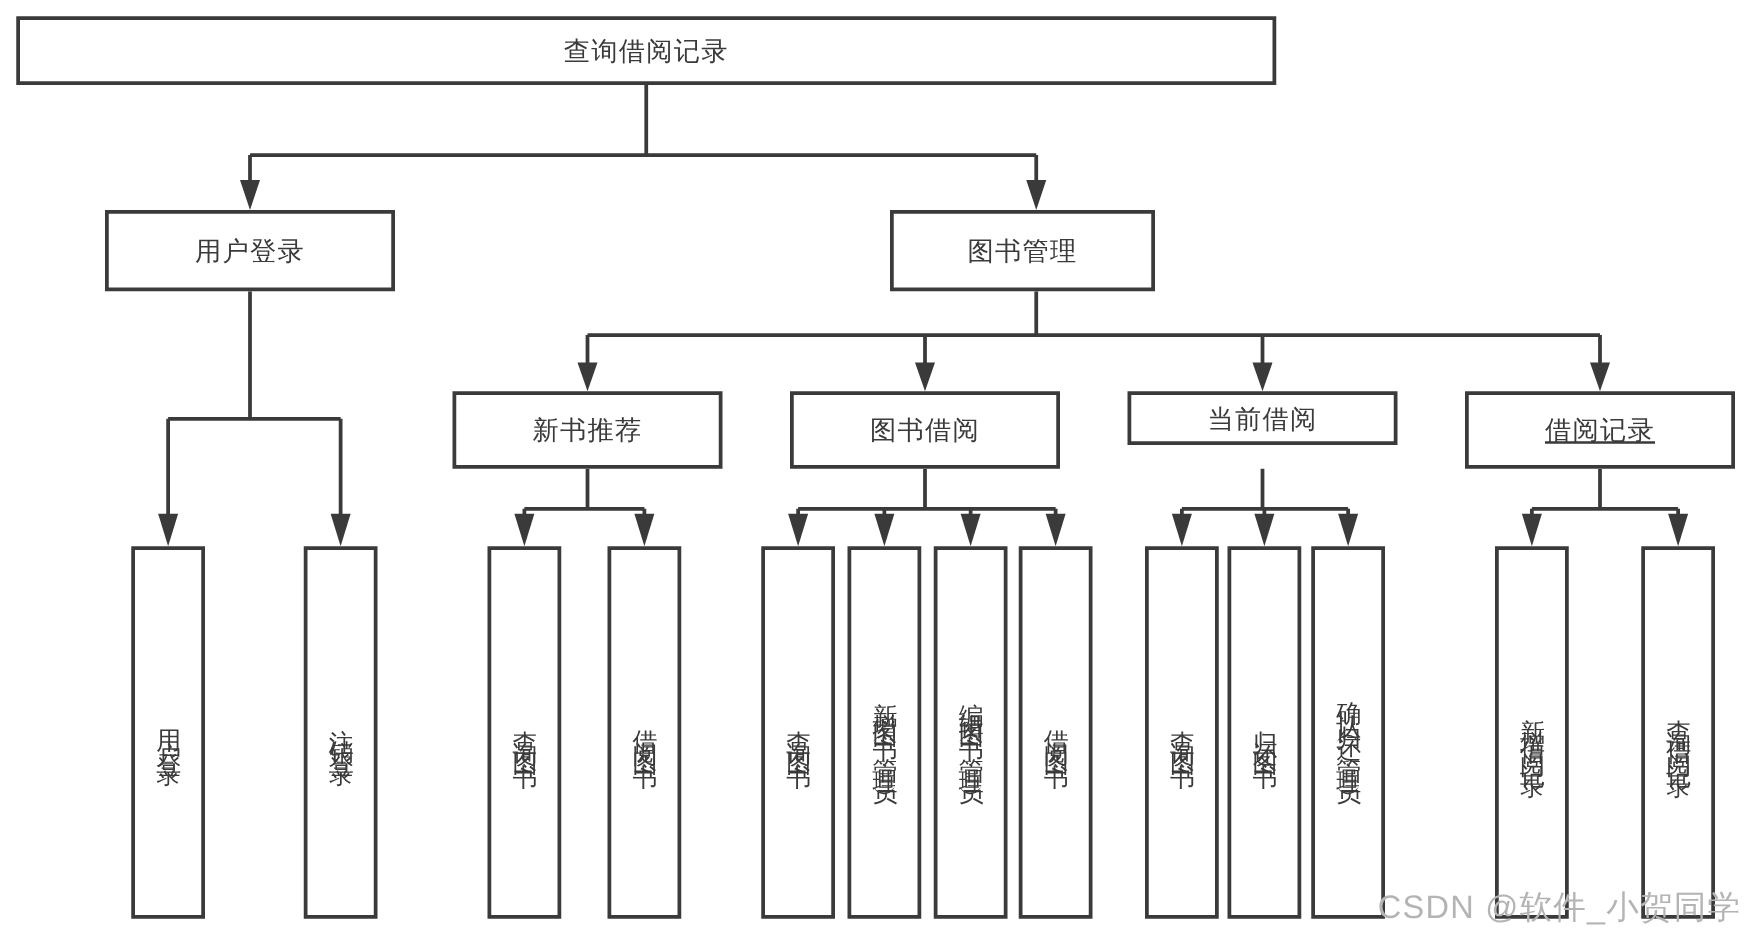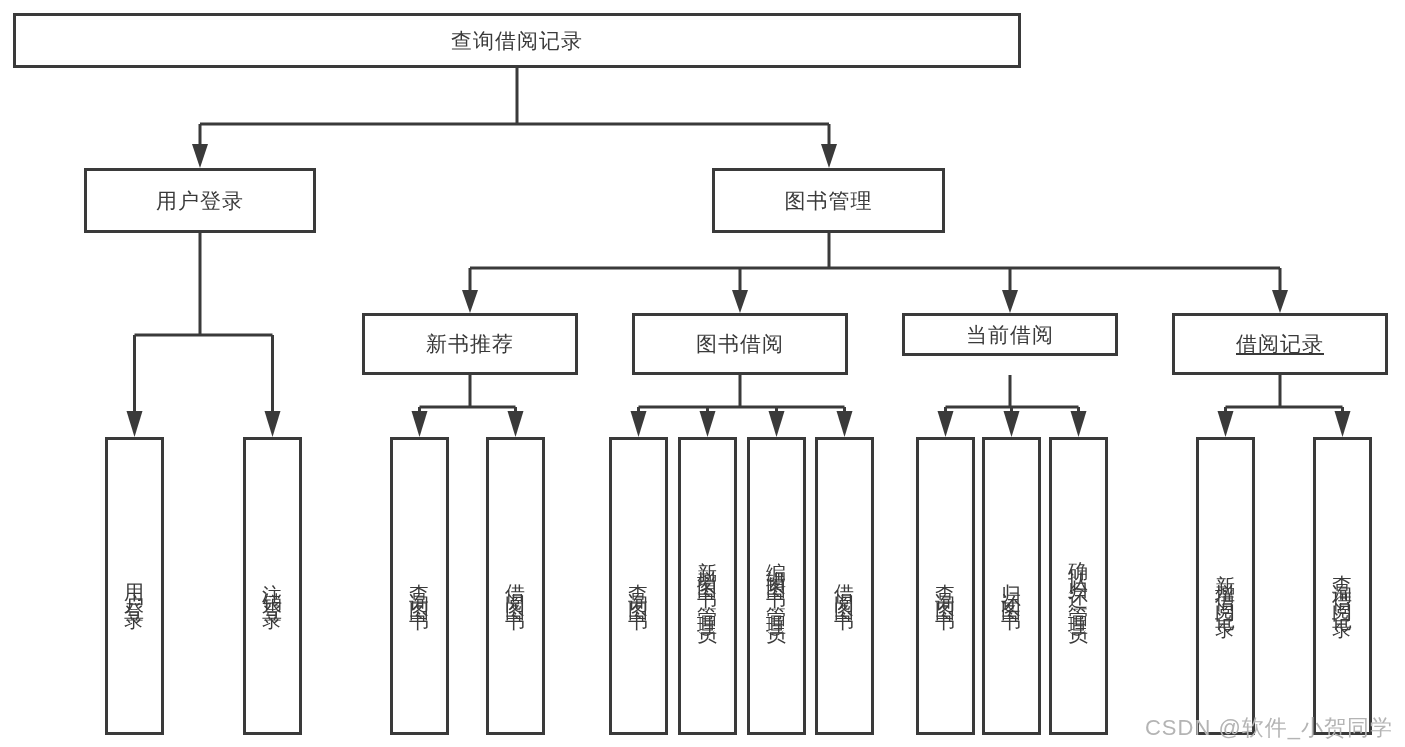--- a/index.html
+++ b/index.html
@@ -51,21 +51,21 @@
     font-size: 20px;
     letter-spacing: 9px;
     line-height: 1;
     white-space: nowrap;
   }
   .watermark {
     position: absolute;
     right: 12px;
     bottom: 4px;
     z-index: 2;
-    font-size: 22px;
+    font-size: 26px;
     color: #b4b4b4;
     letter-spacing: 1px;
     white-space: nowrap;
   }
 </style>
 </head>
 <body>
 
 <div class="canvas">
 
@@ -105,21 +105,21 @@
     <polygon points="1334.5,411 1350.5,411 1342.5,437" fill="#3a3a3a" stroke="none"></polygon>
   </svg>
 
   <div class="node h-node root-node">
     <span>查询借阅记录</span>
   </div>
 
   <div class="node h-node" style="left:84px; top:168px; width:232px; height:65px;">
     <span>用户登录</span>
   </div>
-  <div class="node h-node" style="left:712px; top:168px; width:233px; height:65px;">
+  <div class="node h-node" style="left:712px; top:168px; width:212px; height:65px;">
     <span>图书管理</span>
   </div>
 
   <div class="node h-node" style="left:632px; top:313px; width:216px; height:62px;">
     <span>图书借阅</span>
   </div>
   <div class="node h-node" style="left:362px; top:313px; width:216px; height:62px;">
     <span>新书推荐</span>
   </div>
   <div class="node h-node" style="left:902px; top:313px; width:216px; height:43px;">

